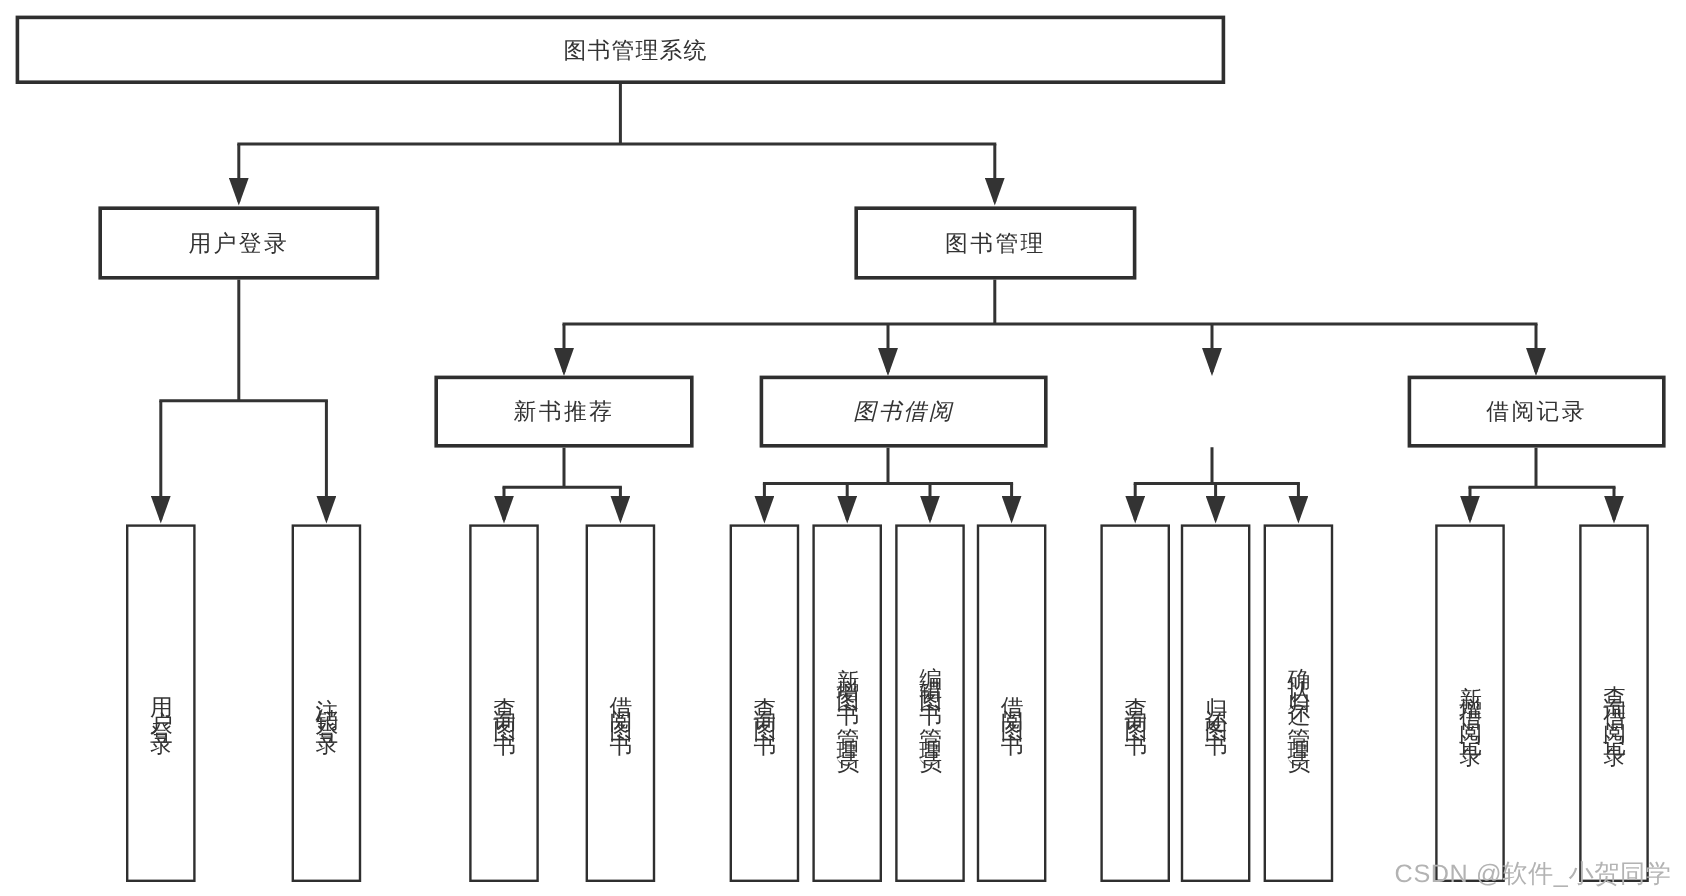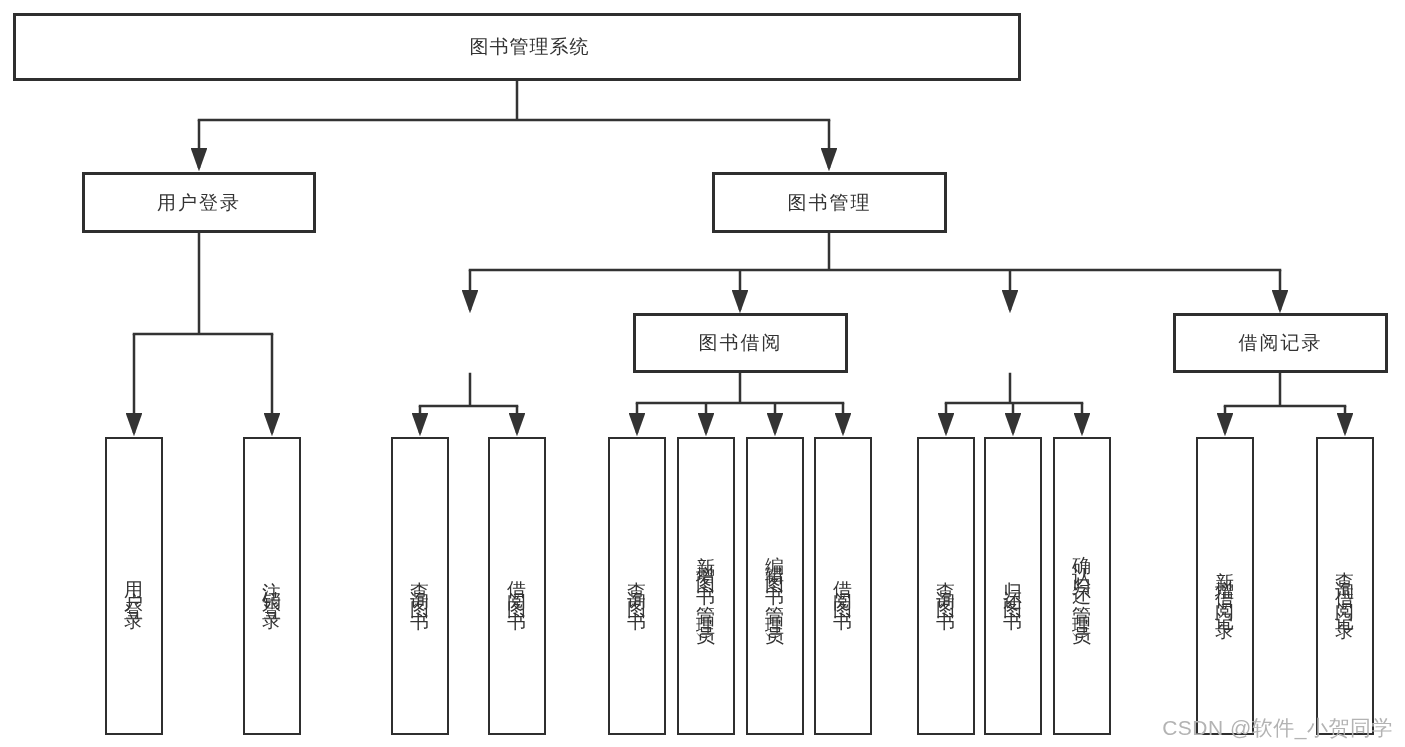--- a/index.html
+++ b/index.html
@@ -99,26 +99,27 @@
       <line x1="775" y1="403" x2="775" y2="433" marker-end="url(#arrow)"></line>
       <line x1="843" y1="403" x2="843" y2="433" marker-end="url(#arrow)"></line>
       <line x1="946" y1="403" x2="946" y2="433" marker-end="url(#arrow)"></line>
       <line x1="1013" y1="403" x2="1013" y2="433" marker-end="url(#arrow)"></line>
       <line x1="1082" y1="403" x2="1082" y2="433" marker-end="url(#arrow)"></line>
       <line x1="1225" y1="406" x2="1225" y2="433" marker-end="url(#arrow)"></line>
       <line x1="1345" y1="406" x2="1345" y2="433" marker-end="url(#arrow)"></line>
     </g>
   </svg>
 
-  <div class="node root" style="left:13px; top:13px; width:1008px; height:68px;padding-left:25px;">图书管理系统</div>
+  <div class="node root" style="left:13px; top:13px; width:1008px; height:57px;padding-left:25px;">图书管理系统</div>
 
   <div class="node" style="left:82px; top:172px; width:234px; height:61px;">用户登录</div>
   <div class="node" style="left:712px; top:172px; width:235px; height:61px;text-align:right;">图书管理</div>
 
-  <div class="node" style="left:633px; top:313px; width:215px; height:60px;">图书借阅</div>
+  <div class="node" style="left:362px; top:313px; width:216px; height:60px;">新书推荐</div>
+  <div class="node" style="left:633px; top:313px; width:240px; height:60px;font-style:italic;">图书借阅</div>
   <div class="node" style="left:1173px; top:313px; width:215px; height:60px;">借阅记录</div>
 
   <div class="node leaf" style="left:105px; top:437px; width:58px; height:298px;">
     <span>用户登录</span>
   </div>
   <div class="node leaf" style="left:243px; top:437px; width:58px; height:298px;">
     <span>注销登录</span>
   </div>
 
   <div class="node leaf" style="left:391px; top:437px; width:58px; height:298px;">

